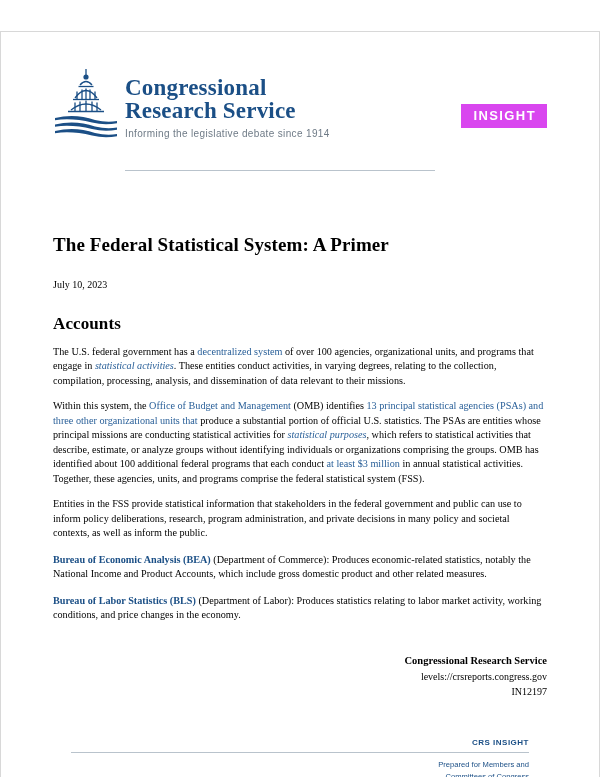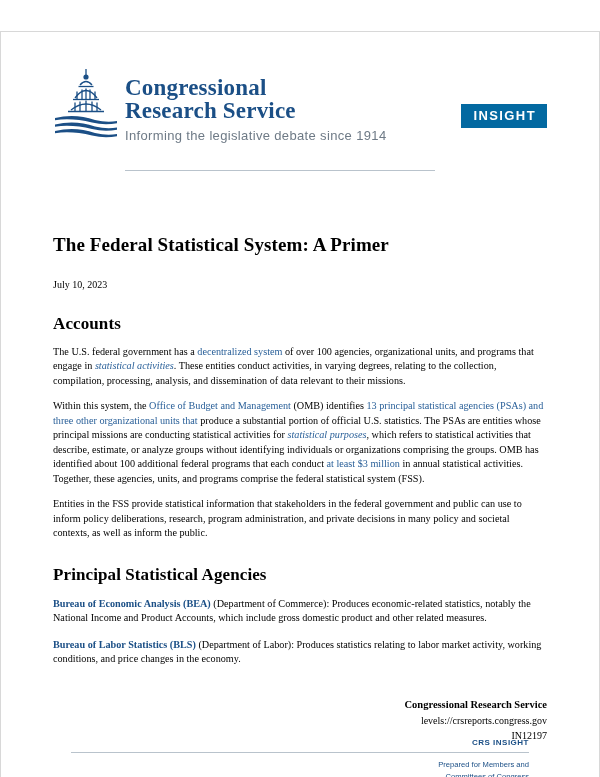--- a/index.html
+++ b/index.html
@@ -50,38 +50,38 @@
     font-family: "Liberation Serif", serif;
     font-size: 23px;
     font-weight: bold;
     color: #1b4f86;
     line-height: 1.02;
     letter-spacing: .2px;
   }
   .wordmark .tagline {
     margin-top: 5px;
     font-family: "Liberation Sans", sans-serif;
-    font-size: 13px;
+    font-size: 10px;
     color: #6e7a86;
     letter-spacing: .35px;
     white-space: nowrap;
   }
   .tagline-rule {
     position: absolute;
     left: 72px;
     top: 138px;
     width: 310px;
     height: 1px;
     background: #b9c3cc;
   }
   .insight-badge {
     position: absolute;
     right: 0px;
     top: 72px;
-    background: #0369a1;
+    background: #d946ef;
     color: #ffffff;
     font-family: "Liberation Sans", sans-serif;
     font-size: 13px;
     font-weight: bold;
     letter-spacing: 1.4px;
     padding: 4px 11px 5px 12px;
   }
 
   
   .doc-title {
@@ -210,21 +210,20 @@
   <div class="doc-date">July 10, 2023</div>
 
   <h2 class="section">Accounts</h2>
 
   <p class="body"><span>The U.S. federal government has a </span><span class="lnk">decentralized system</span><span> of over 100 agencies, organizational units, and programs that engage in </span><span class="ital">statistical activities</span><span>. These entities conduct activities, in varying degrees, relating to the collection, compilation, processing, analysis, and dissemination of data relevant to their missions.</span></p>
 
   <p class="body"><span>Within this system, the </span><span class="lnk">Office of Budget and Management</span><span> (OMB) identifies </span><span class="lnk">13 principal statistical agencies (PSAs) and three other organizational units that</span><span> produce a substantial portion of official U.S. statistics. The PSAs are entities whose principal missions are conducting statistical activities for </span><span class="ital">statistical purposes</span><span>, which refers to statistical activities that describe, estimate, or analyze groups without identifying individuals or organizations comprising the groups. OMB has identified about 100 additional federal programs that each conduct </span><span class="lnk">at least $3 million</span><span> in annual statistical activities. Together, these agencies, units, and programs comprise the federal statistical system (FSS).</span></p>
 
   <p class="body">Entities in the FSS provide statistical information that stakeholders in the federal government and public can use to inform policy deliberations, research, program administration, and private decisions in many policy and societal contexts, as well as inform the public.</p>
 
-  <h2 class="section">Principal Statistical Agencies</h2>
 
   <p class="agency-para"><span class="agency">Bureau of Economic Analysis (BEA)</span><span> (Department of Commerce): Produces economic-related statistics, notably the National Income and Product Accounts, which include gross domestic product and other related measures.</span></p>
 
 
   <p class="agency-para"><span class="agency">Bureau of Labor Statistics (BLS)</span><span> (Department of Labor): Produces statistics relating to labor market activity, working conditions, and price changes in the economy.</span></p>
 
   <div class="colophon">
     <div class="crs">Congressional Research Service</div>
     <div class="url">levels://crsreports.congress.gov</div>
     <div class="docid">IN12197</div>

